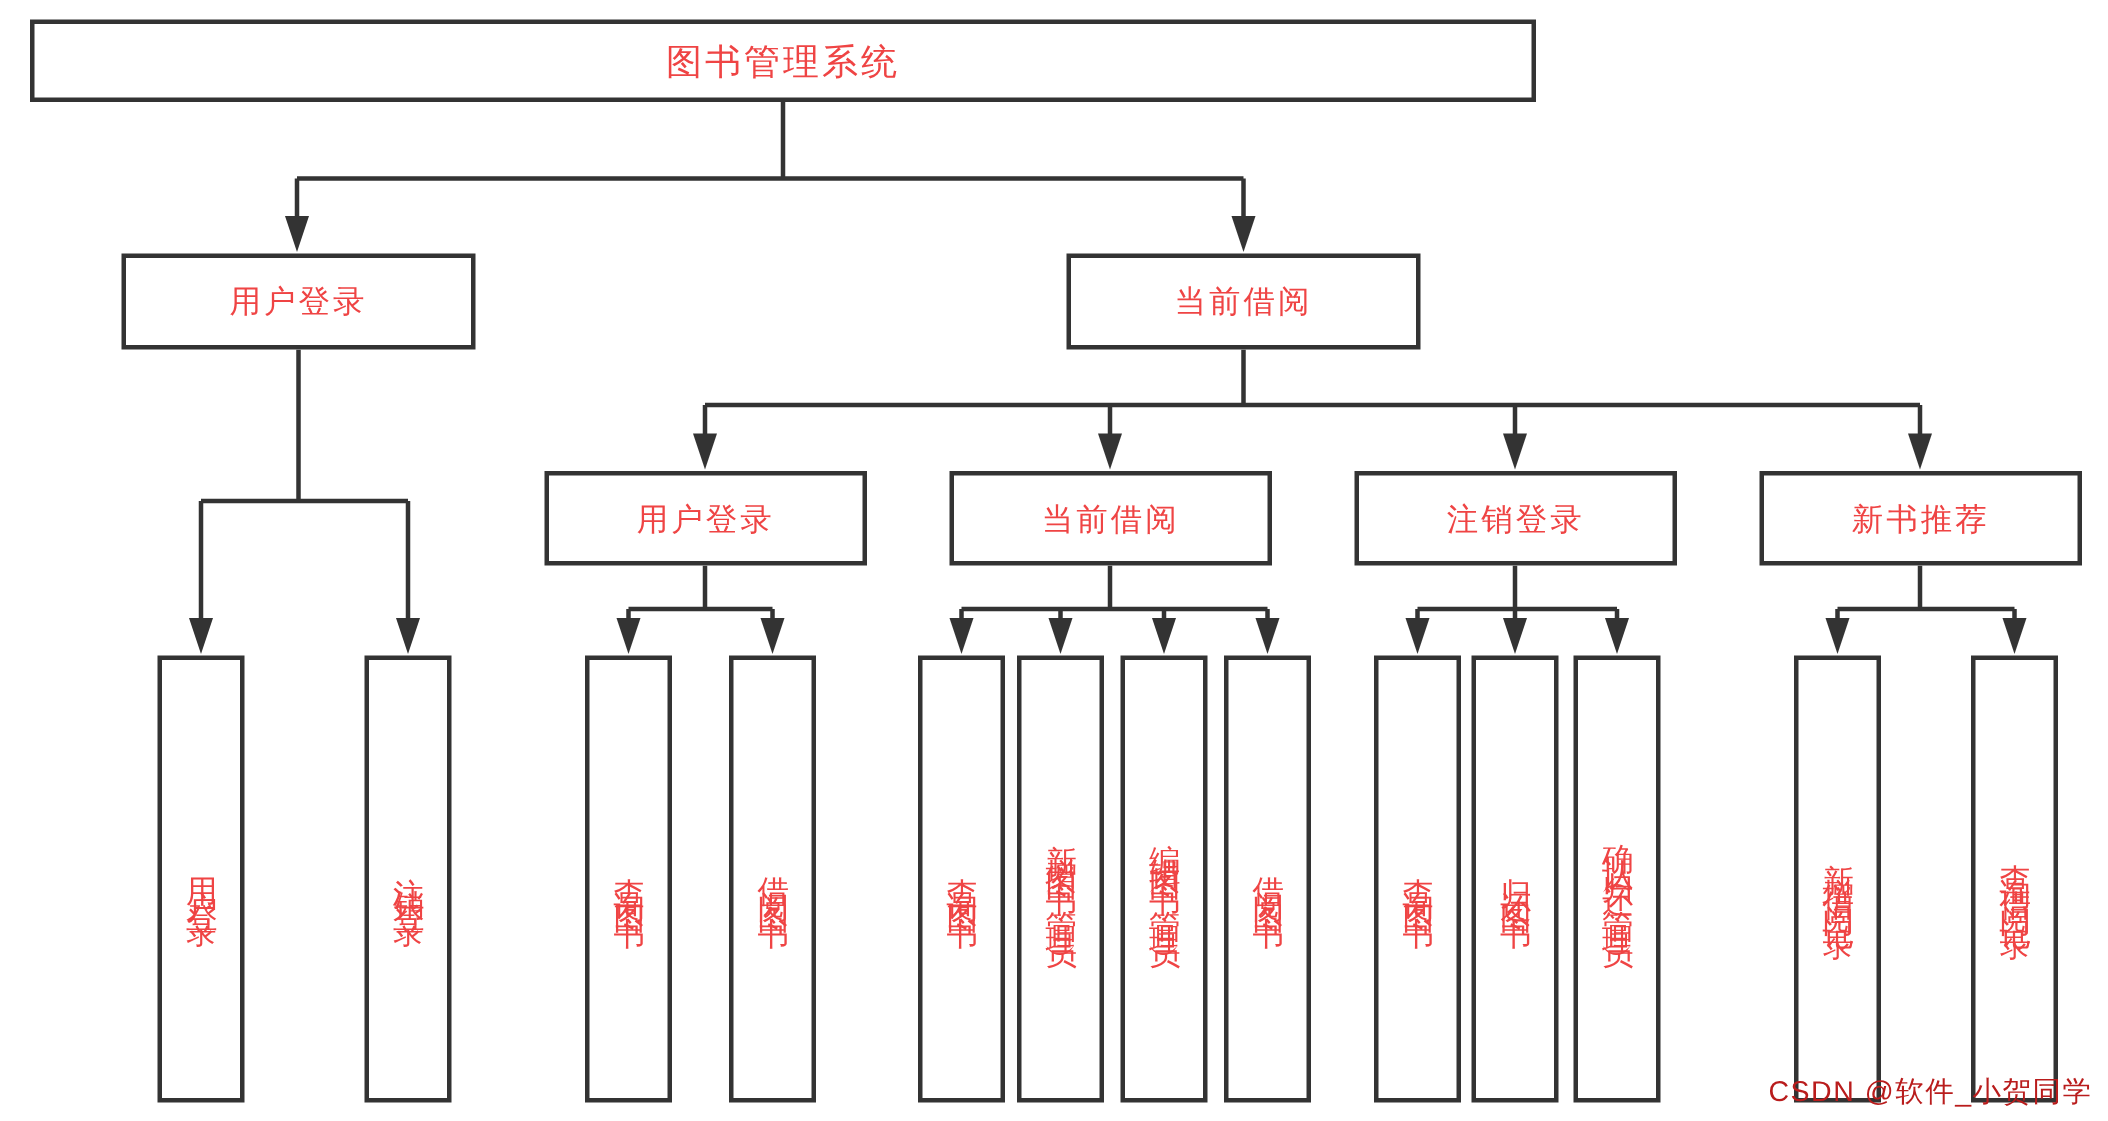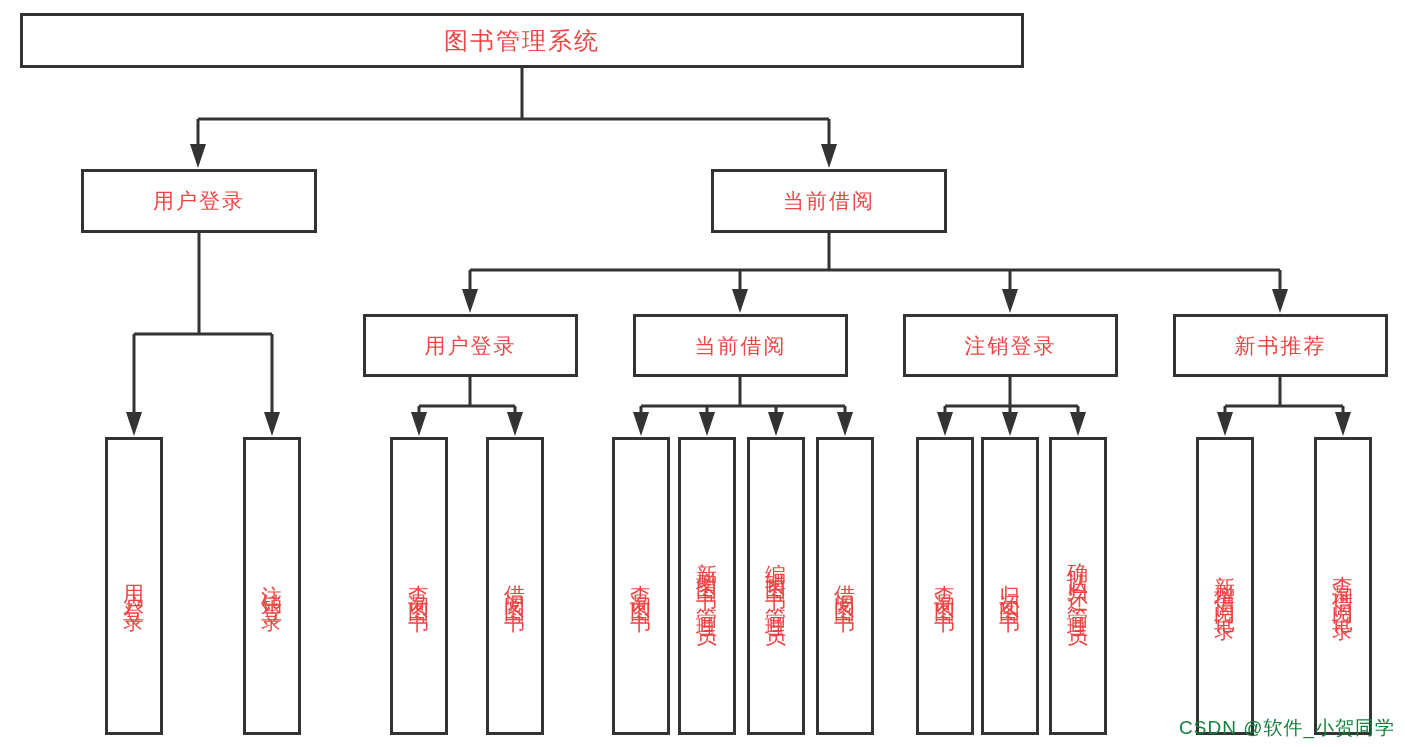--- a/index.html
+++ b/index.html
@@ -62,21 +62,21 @@
     font-size: 21px;
     letter-spacing: 9px;
     line-height: 1;
     white-space: nowrap;
   }
   .watermark {
     position: absolute;
     right: 10px;
     bottom: 6px;
     font-size: 19px;
-    color: #15803d;
+    color: #b91c1c;
     letter-spacing: 1px;
     z-index: 3;
   }
 </style>
 </head>
 <body>
 
 <div class="stage">
 
   <svg class="connectors" viewBox="0 0 1405 747" xmlns="http://www.w3.org/2000/svg">

